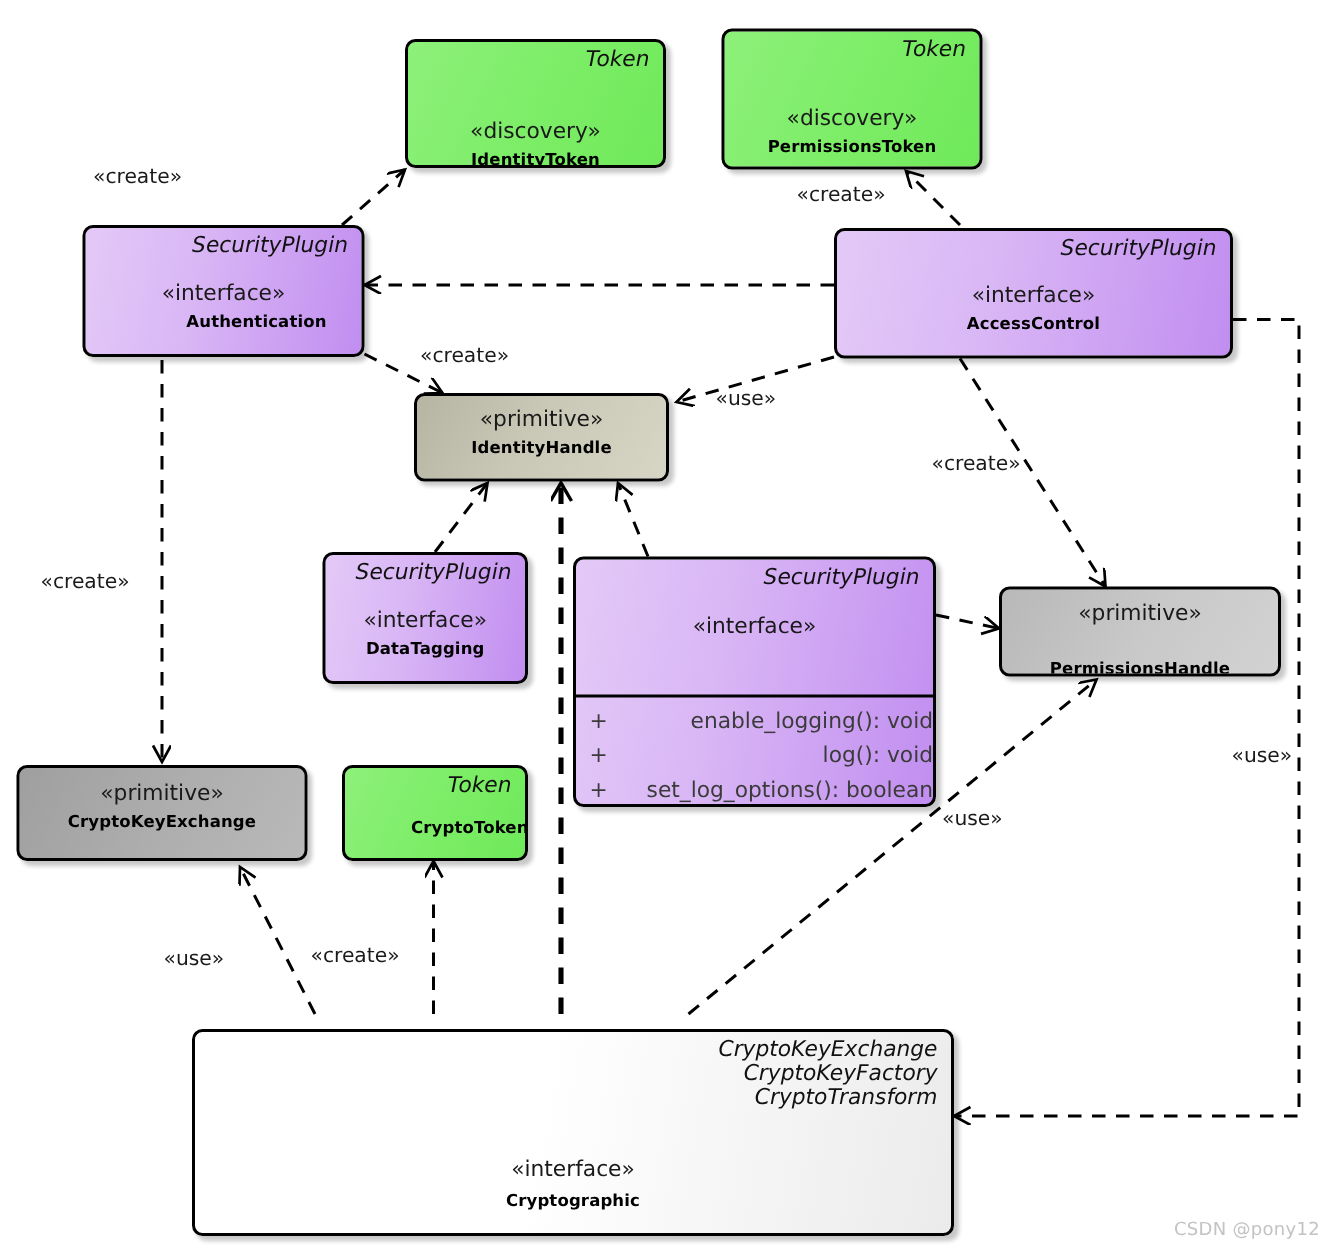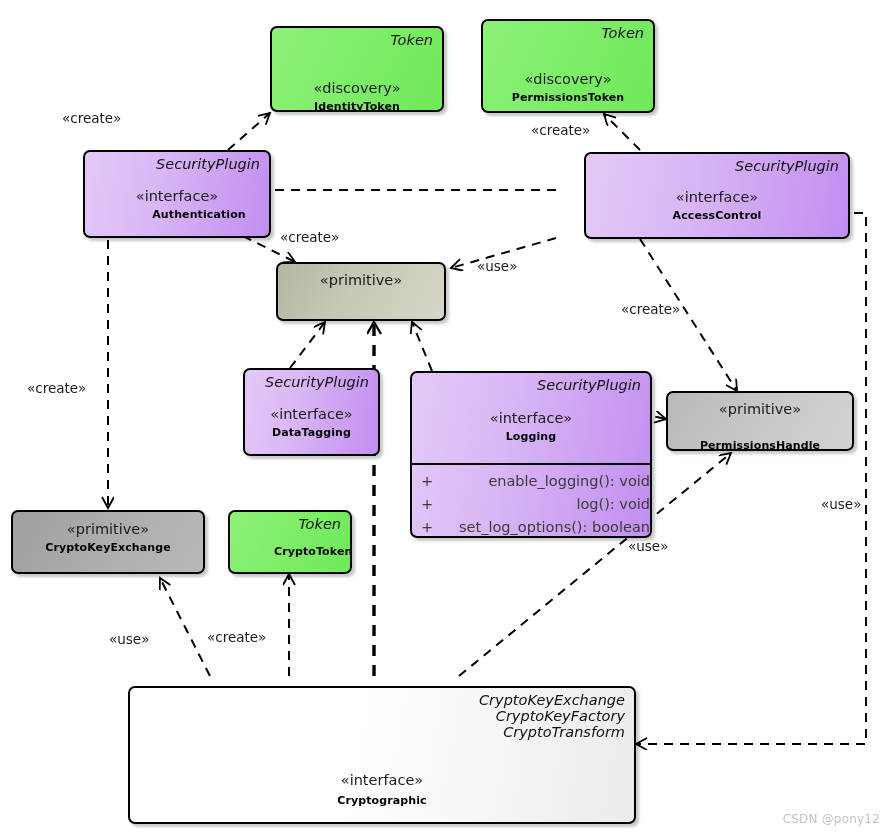--- a/index.html
+++ b/index.html
@@ -12,21 +12,21 @@
         box-shadow:3px 3px 3px rgba(0,0,0,0.22);overflow:hidden;}
   .node .body{position:relative;width:100%;height:100%;box-sizing:border-box;}
 
   .ns{position:absolute;top:4px;right:9px;font-style:italic;font-size:14.5px;color:#111;
       text-align:right;line-height:1.12;white-space:pre;}
   .center{position:absolute;left:0;right:0;text-align:center;}
   .stereo{font-size:14.5px;color:#1a1a1a;}
   .name{font-size:11px;font-weight:bold;color:#000;letter-spacing:.1px;}
 
   .green{background:linear-gradient(115deg,#8df07a 0%,#7ced66 55%,#6fe95a 100%);}
-  .purple{background:linear-gradient(100deg,#e3c9f7 0%,#d9b6f5 40%,#c18ef0 100%);margin-left:28px;}
+  .purple{background:linear-gradient(100deg,#e3c9f7 0%,#d9b6f5 40%,#c18ef0 100%);}
   .tan{background:linear-gradient(120deg,#b6b5a4 0%,#c9c8b6 45%,#d7d6c6 100%);}
   .gray{background:linear-gradient(120deg,#9f9f9f 0%,#adadad 50%,#b9b9b9 100%);}
   .silver{background:linear-gradient(120deg,#b8b8b8 0%,#c8c8c8 50%,#d2d2d2 100%);}
   .white{background:linear-gradient(100deg,#ffffff 0%,#ffffff 45%,#ebebeb 100%);margin-top:10px;}
 
   .compartment-sep{position:absolute;left:0;right:0;height:0;border-top:2px solid #000;}
   .ops{position:absolute;left:0;right:0;font-size:14.5px;color:#3b3b3b;}
   .op{display:flex;line-height:23px;white-space:nowrap;}
   .op .vis{width:30px;text-align:center;flex:0 0 30px;}
   .op .sig{flex:1 1 auto;text-align:right;}
@@ -110,36 +110,36 @@
     <div class="body">
       <div class="ns">SecurityPlugin</div>
       <div class="center stereo" style="top:35px;">«interface»</div>
       <div class="center name" style="top:55px;">AccessControl</div>
     </div>
   </div>
 
   <div class="node tan" style="left:276px;top:262px;width:170px;height:59px;">
     <div class="body">
       <div class="center stereo" style="top:8px;">«primitive»</div>
+      <div class="center name" style="top:28px;">IdentityHandle</div>
     </div>
   </div>
 
   <div class="node purple" style="left:215px;top:368px;width:137px;height:88px;">
     <div class="body">
       <div class="ns">SecurityPlugin</div>
       <div class="center stereo" style="top:36px;">«interface»</div>
       <div class="center name" style="top:56px;">DataTagging</div>
     </div>
   </div>
 
   <div class="node purple" style="left:382px;top:371px;width:242px;height:167px;">
     <div class="body">
       <div class="ns">SecurityPlugin</div>
       <div class="center stereo" style="top:37px;">«interface»</div>
-      <div class="center name" style="top:57px;">Logging</div>
       <div class="compartment-sep" style="top:90px;"></div>
       <div class="ops" style="top:97px;">
         <div class="op">
           <span class="vis">+</span>
           <span class="sig">enable_logging(): void</span>
         </div>
         <div class="op">
           <span class="vis">+</span>
           <span class="sig">log(): void</span>
         </div>

